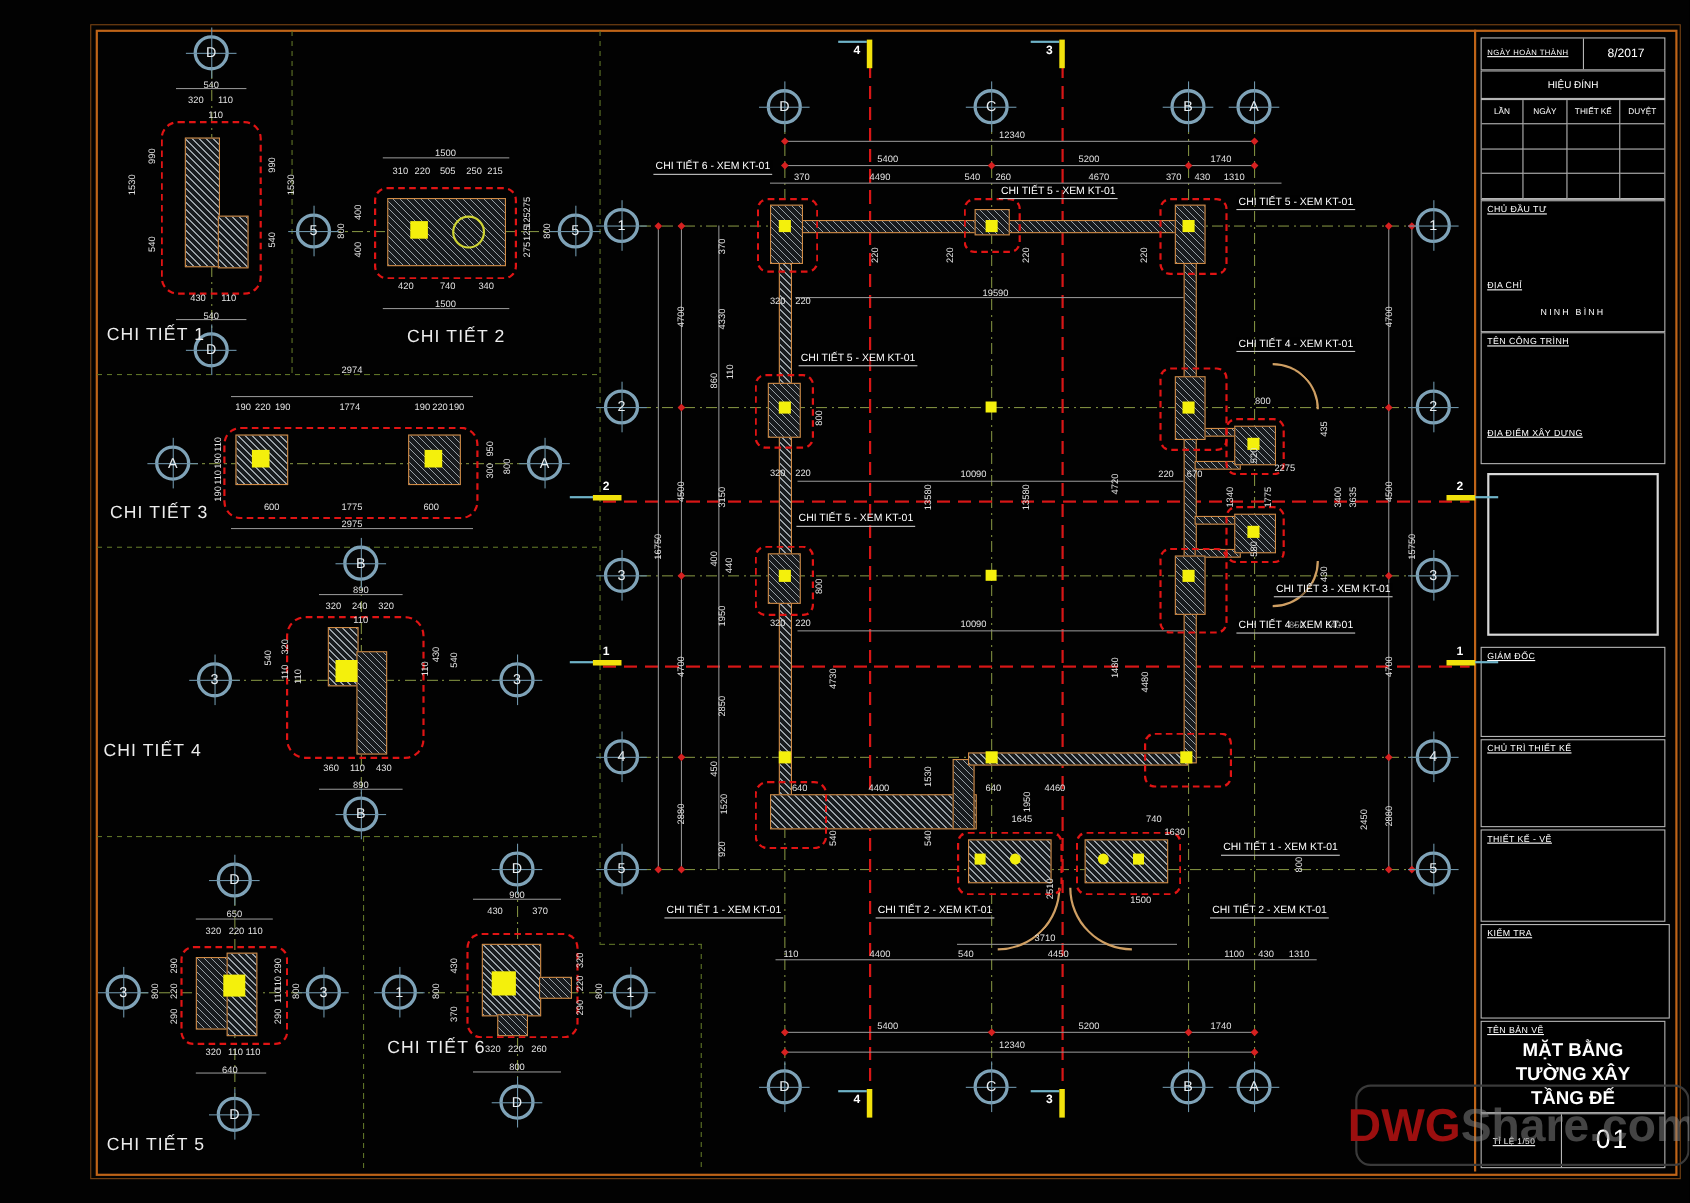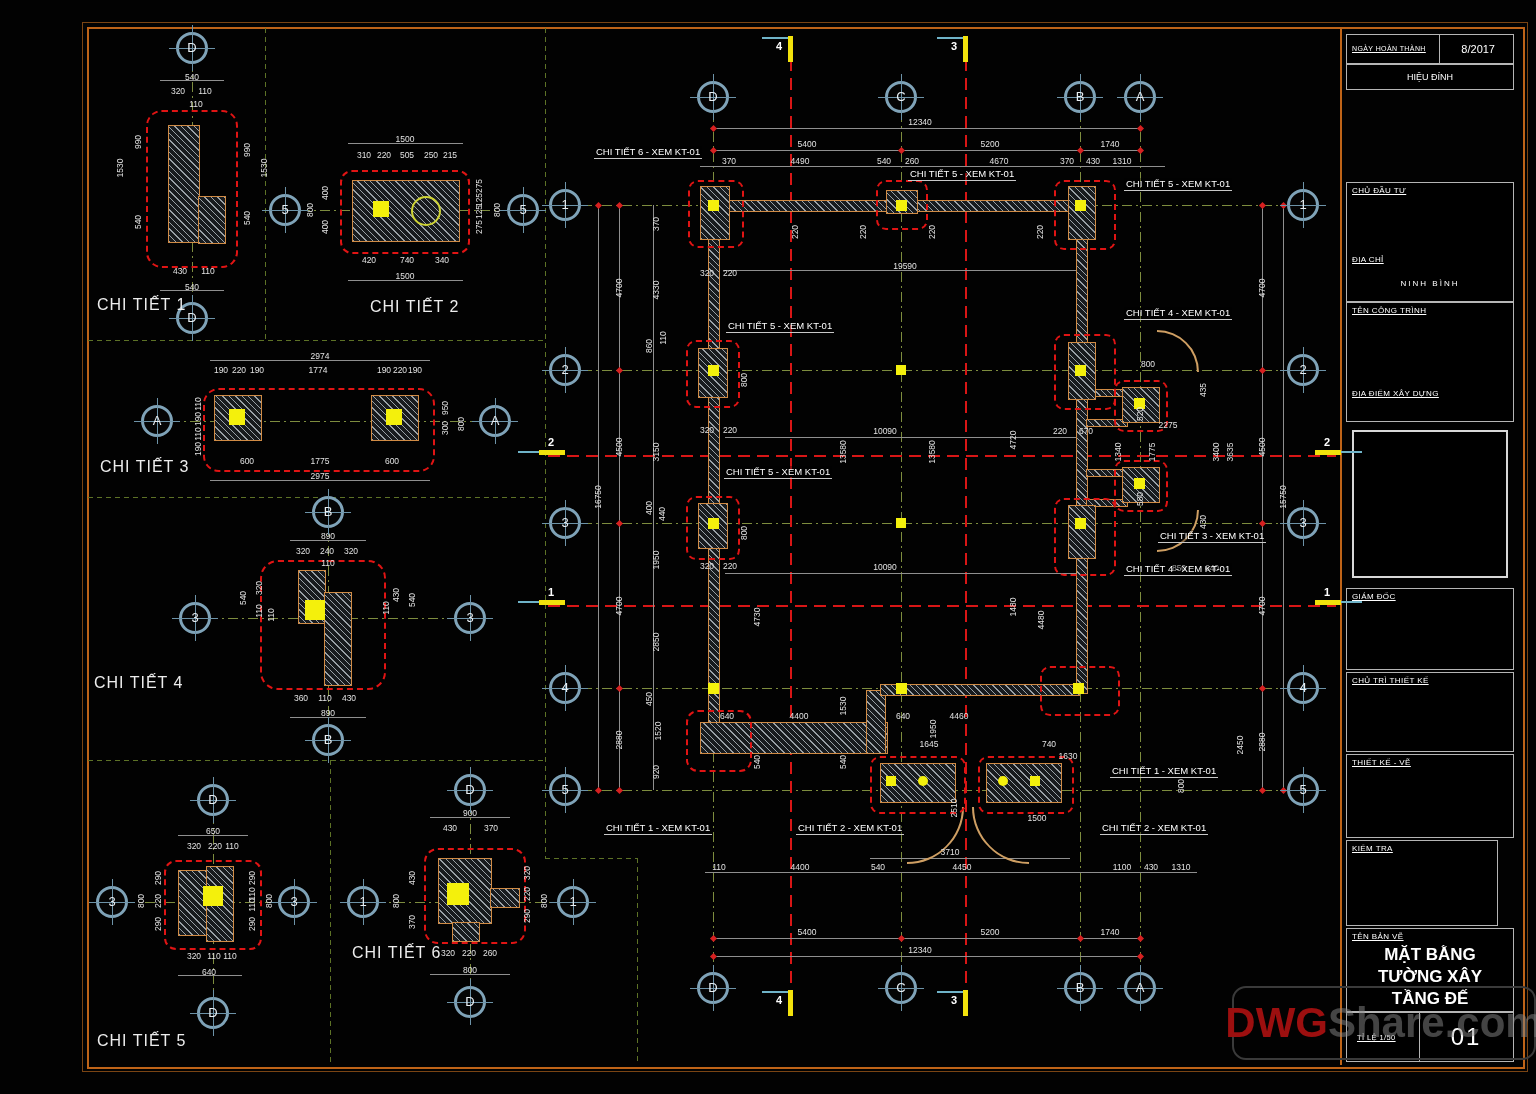--- a/index.html
+++ b/index.html
@@ -68,40 +68,60 @@
   <div class="frame" style="left:1340px;top:27px;width:2px;height:1038px;background:#bf6418;"></div>
 
   <div class="tbx" style="left:1346px;top:34px;width:168px;height:30px;">
     <span class="tbl" style="font-size:7px;top:10px;">NGÀY HOÀN THÀNH</span>
     <span class="tbc" style="position:absolute;right:18px;top:8px;font-size:11px;">8/2017</span>
     <span style="position:absolute;left:92px;top:0;bottom:0;width:1px;background:#b5b5b5;"></span>
   </div>
   <div class="tbx" style="left:1346px;top:64px;width:168px;height:26px;">
     <span class="tbc" style="position:absolute;left:0;right:0;top:7px;text-align:center;font-size:9px;">HIỆU ĐÍNH</span>
   </div>
+  <div class="tbx" style="left:1346px;top:90px;width:168px;height:92px;">
+    <div class="rev-grid">
+      <div>LẦN</div>
+      <div>NGÀY</div>
+      <div>THIẾT KẾ</div>
+      <div>DUYỆT</div>
+      <div></div>
+        <div></div>
+        <div></div>
+        <div></div>
+      <div></div>
+        <div></div>
+        <div></div>
+        <div></div>
+      <div></div>
+        <div></div>
+        <div></div>
+        <div></div>
+    </div>
+  </div>
   <div class="tbx" style="left:1346px;top:182px;width:168px;height:120px;">
     <span class="tbl">CHỦ ĐẦU TƯ</span>
     <span class="tbl" style="top:72px;">ĐỊA CHỈ</span>
     <span class="tbc" style="position:absolute;left:0;right:0;top:96px;text-align:center;letter-spacing:2px;">NINH BÌNH</span>
   </div>
   <div class="tbx" style="left:1346px;top:302px;width:168px;height:120px;">
     <span class="tbl">TÊN CÔNG TRÌNH</span>
     <span class="tbl" style="top:86px;">ĐỊA ĐIỂM XÂY DỰNG</span>
   </div>
   <div class="tbx" style="left:1352px;top:430px;width:156px;height:148px;border:2px solid #d8d8d8;"></div>
   <div class="tbx" style="left:1346px;top:672px;width:168px;height:80px;">
     <span class="tbl">CHỦ TRÌ THIẾT KẾ</span>
   </div>
   <div class="tbx" style="left:1346px;top:588px;width:168px;height:82px;">
     <span class="tbl">GIÁM ĐỐC</span>
   </div>
   <div class="tbx" style="left:1346px;top:754px;width:168px;height:84px;">
     <span class="tbl">THIẾT KẾ - VẼ</span>
   </div>
-  <div class="tbx" style="left:1346px;top:840px;width:152px;height:86px;">
+  <div class="tbx" style="left:1346px;top:840px;width:172px;height:86px;">
     <span class="tbl">KIỂM TRA</span>
   </div>
   <div class="tbx" style="left:1346px;top:928px;width:168px;height:84px;">
     <span class="tbl">TÊN BẢN VẼ</span>
     <div style="position:absolute;left:10px;right:10px;top:15px;text-align:center;color:#fff;font-size:17px;font-weight:bold;line-height:1.3;">MẶT BẰNG TƯỜNG XÂY TẦNG ĐẾ</div>
   </div>
   <div class="tbx" style="left:1346px;top:1012px;width:168px;height:50px;">
     <span class="tbl" style="top:20px;left:10px;font-size:7.5px;">TỈ LỆ 1/50</span>
     <span style="position:absolute;left:72px;top:0;bottom:0;width:1px;background:#b5b5b5;"></span>
     <span class="tbc" style="position:absolute;left:72px;right:0;top:10px;text-align:center;font-size:24px;letter-spacing:2px;">01</span>
@@ -397,21 +417,21 @@
       <div class="dim rot" style="left: 325px; top: 227px;">400</div>
       <div class="dim rot" style="left: 479px; top: 186px;">275</div>
       <div class="dim rot" style="left: 479px; top: 200px;">125</div>
       <div class="dim rot" style="left: 479px; top: 212px;">125</div>
       <div class="dim rot" style="left: 479px; top: 227px;">275</div>
       <div class="dim rot" style="left: 497px; top: 210px;">800</div>
       <div class="dim" style="left: 369px; top: 260px;">420</div>
       <div class="dim" style="left: 407px; top: 260px;">740</div>
       <div class="dim" style="left: 442px; top: 260px;">340</div>
       <div class="dim" style="left: 405px; top: 276px;">1500</div>
-      <div class="dim" style="left: 320px; top: 356px;">2974</div>
+      <div class="dim" style="left: 320px; top: 336px;">2974</div>
       <div class="dim" style="left: 221px; top: 370px;">190</div>
       <div class="dim" style="left: 239px; top: 370px;">220</div>
       <div class="dim" style="left: 257px; top: 370px;">190</div>
       <div class="dim" style="left: 318px; top: 370px;">1774</div>
       <div class="dim" style="left: 384px; top: 370px;">190</div>
       <div class="dim" style="left: 400px; top: 370px;">220</div>
       <div class="dim" style="left: 415px; top: 370px;">190</div>
       <div class="dim rot" style="left: 198px; top: 404px;">110</div>
       <div class="dim rot" style="left: 198px; top: 419px;">190</div>
       <div class="dim rot" style="left: 198px; top: 434px;">110</div>

